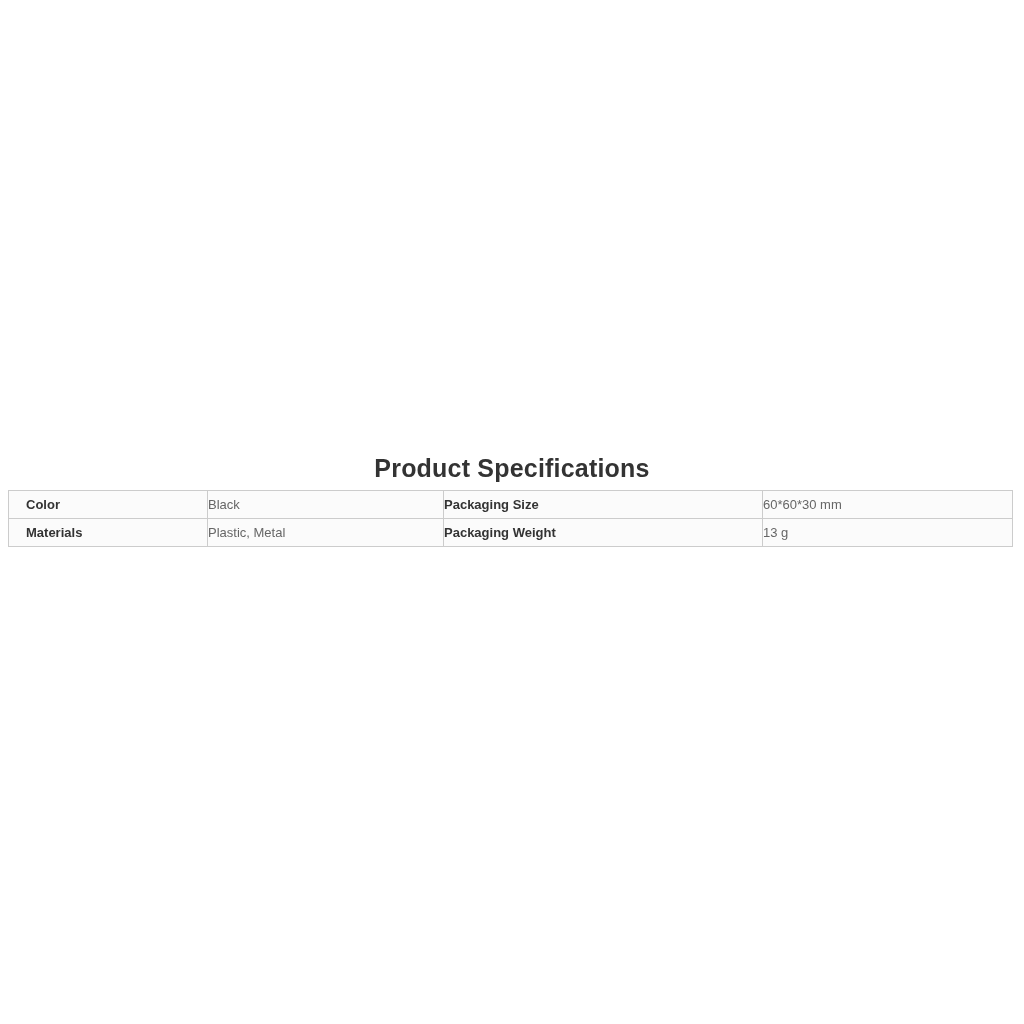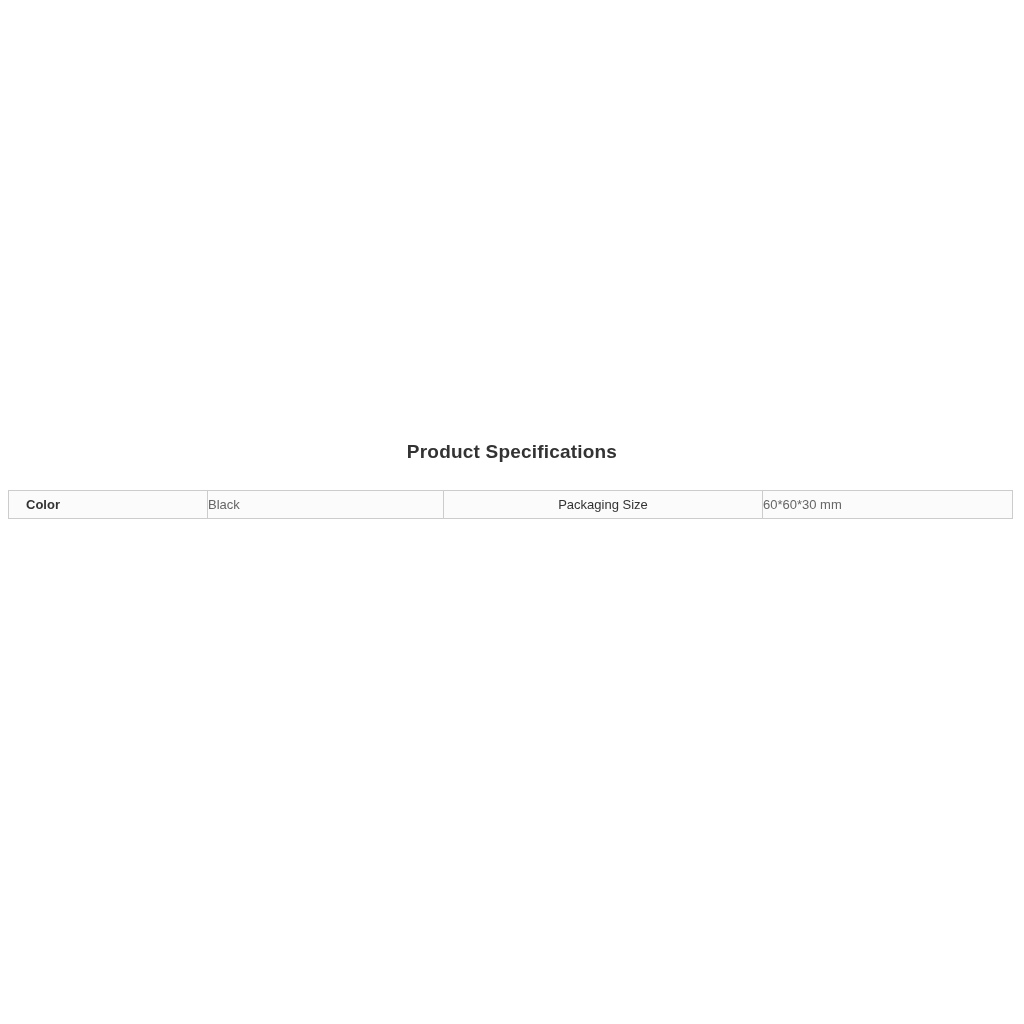--- a/index.html
+++ b/index.html
@@ -18,25 +18,25 @@
     font-family: "Liberation Sans", "DejaVu Sans", sans-serif;
     overflow: hidden;
   }
   .page {
     position: relative;
     width: 1024px;
     height: 1024px;
   }
   .section-title {
     position: absolute;
-    top: 441px;
+    top: 454px;
     left: 0;
     width: 100%;
     text-align: center;
-    font-size: 19px;
+    font-size: 25px;
     font-weight: bold;
     letter-spacing: 0.2px;
     color: var(--heading-text);
   }
   .spec-table {
     position: absolute;
     top: 490px;
     left: 8px;
     width: 1004px;
     border-collapse: collapse;
@@ -49,22 +49,21 @@
     font-size: 13px;
     vertical-align: middle;
   }
   td.spec-label-left {
     text-align: left;
     padding-left: 17px;
     font-weight: bold;
     color: var(--label-text);
   }
   td.spec-label-center {
-    text-align: center;
-    font-weight: normal;
+    font-weight: bold;
     color: var(--label-text);
   }
   td.spec-value {
     text-align: left;
     font-weight: normal;
     color: var(--value-text);
   }
 </style>
 </head>
 <body>
@@ -80,16 +79,22 @@
       <col style="width:319px">
       <col style="width:250px">
     </colgroup>
     <tbody>
       <tr>
         <td class="spec-label-left">Color</td>
         <td class="spec-value">Black</td>
         <td class="spec-label-center">Packaging Size</td>
         <td class="spec-value">60*60*30 mm</td>
       </tr>
+      <tr>
+        <td class="spec-label-left">Materials</td>
+        <td class="spec-value">Plastic, Metal</td>
+        <td class="spec-label-center">Packaging Weight</td>
+        <td class="spec-value">13 g</td>
+      </tr>
     </tbody>
   </table>
 
 </div>
 
 </body></html>

